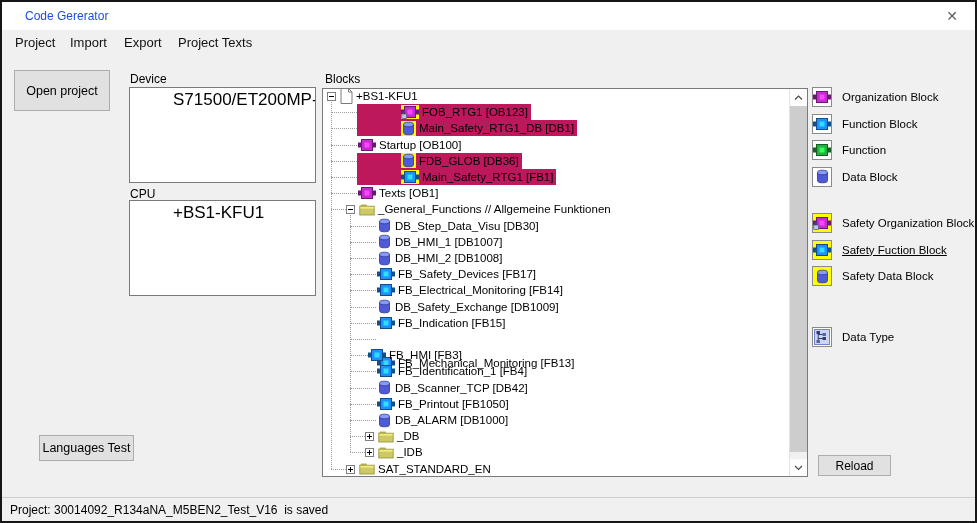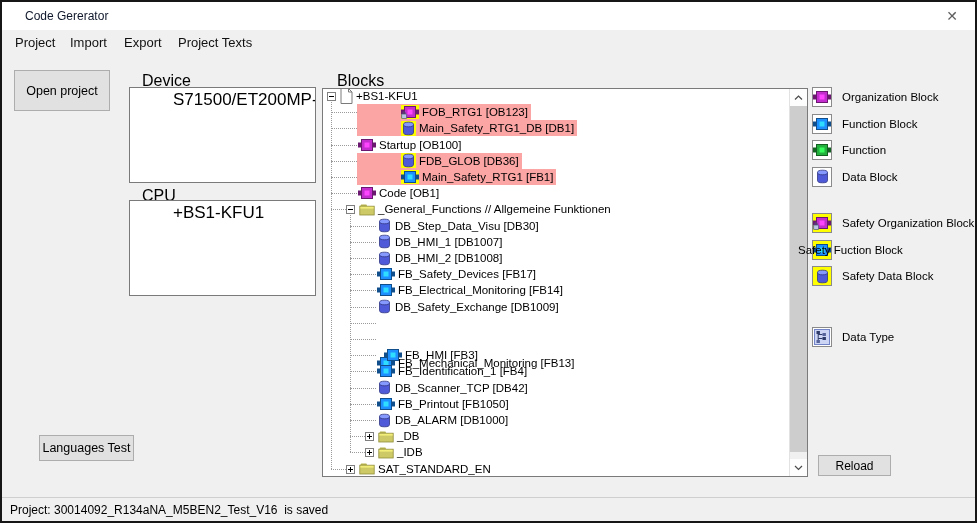--- a/index.html
+++ b/index.html
@@ -1,37 +1,37 @@
 <!DOCTYPE html>
 <html><head>
 <meta charset="utf-8">
 <style>
   html,body{margin:0;padding:0;background:#d8d8d8;font-family:"Liberation Sans","DejaVu Sans",sans-serif;}
   .window{position:relative;width:977px;height:523px;box-sizing:border-box;
     background:#f0f0f0;border:2px solid #161616;overflow:hidden;}
   .titlebar{position:absolute;left:0;top:0;right:0;height:28px;background:#ffffff;}
-  .title-text{position:absolute;left:23px;top:7px;font-size:12px;color:#0f172a;}
+  .title-text{position:absolute;left:23px;top:7px;font-size:12px;color:#1d4ed8;}
   .close-btn{position:absolute;right:8px;top:3px;width:30px;height:22px;display:flex;align-items:center;justify-content:center;color:#5f5f5f;font-size:14px;cursor:pointer;}
   .menubar{position:absolute;left:0;top:28px;right:0;height:27px;background:#f0f0f0;}
   .menu-item{position:absolute;top:5px;font-size:13px;color:#111;cursor:default;}
   .btn{position:absolute;box-sizing:border-box;background:#e1e1e1;border:1px solid #adadad;
     display:flex;align-items:center;justify-content:center;font-size:12.5px;color:#000;cursor:pointer;}
-  .panel-label{position:absolute;font-size:16px;color:#000;margin-left:12px;}
+  .panel-label{position:absolute;font-size:12px;color:#000;}
   .listbox{position:absolute;box-sizing:border-box;background:#fff;border:1px solid #7a7a7a;overflow:hidden;}
   .listbox .li{font-size:17px;color:#000;padding:2px 0 1px 4px;white-space:nowrap;margin-left:39px;}
   .treebox{position:absolute;left:320px;top:86px;width:486px;height:389px;box-sizing:border-box;
     background:#fff;border:1px solid #7a7a7a;}
   .tree-content{position:absolute;left:0;top:0;right:17px;bottom:0;overflow:hidden;}
   .guide-v{position:absolute;width:0;border-left:1px dotted #9a9a9a;}
   .guide-h{position:absolute;height:0;border-top:1px dotted #9a9a9a;}
   .expand-box{position:absolute;width:9px;height:9px;line-height:0;cursor:pointer;}
   .tree-row-wrap{position:absolute;height:16px;display:flex;align-items:center;gap:3px;
     padding:0 3px 0 1px;white-space:nowrap;cursor:pointer;}
   .tree-row-wrap .lbl{font-size:11.5px;color:#000;}
-  .hl{background:#fca5a5;padding-left:44px;}
+  .hl{background:#be185d;padding-left:44px;}
   .vscroll{position:absolute;top:0;right:0;bottom:0;width:17px;background:#f0f0f0;border-left:1px solid #e2e2e2;}
   .scroll-btn{position:absolute;left:0;width:17px;height:17px;display:flex;align-items:center;justify-content:center;background:#fdfdfd;cursor:pointer;}
   .scroll-thumb{position:absolute;left:0;width:17px;background:#cdcdcd;cursor:pointer;}
   .legend-iconbox{position:absolute;width:20px;height:20px;box-sizing:border-box;background:#fff;
     border:1px solid #8a8a8a;display:flex;align-items:center;justify-content:center;line-height:0;}
   .legend-iconbox.safety{background:#ffff00;}
   .legend-label{position:absolute;font-size:11.5px;color:#000;white-space:nowrap;}
   .statusbar{position:absolute;left:0;right:0;top:495px;height:24px;background:#f0f0f0;border-top:1px solid #cfcfcf;}
   .status-text{position:absolute;left:8px;top:5px;font-size:12px;color:#000;white-space:pre;}
 </style>
@@ -148,21 +148,21 @@
         <div class="guide-h" style="left: 8px; top: 104.2px; width: 26px;"></div>
         <div class="tree-row-wrap" style="left: 34px; top: 96.2px;">
           <span style="display: inline-flex; line-height: 0;">
             <svg width="18" height="14" viewBox="0 0 18 14">
               <rect x="0" y="4.5" width="3.5" height="5" fill="#6b1871"></rect>
               <rect x="14.5" y="4.5" width="3.5" height="5" fill="#6b1871"></rect>
               <rect x="3.5" y="1.5" width="11" height="11" fill="#c32ccd" stroke="#6b1871" stroke-width="1"></rect>
               <rect x="6.5" y="4.5" width="5" height="5" fill="#ff44ff"></rect>
             </svg>
           </span>
-          <span class="lbl">Code [OB1]</span>
+          <span class="lbl">Texts [OB1]</span>
         </div>
         <div class="guide-h" style="left: 8px; top: 120.4px; width: 15px;"></div>
         <div class="expand-box" style="left: 23px; top: 116.4px;"><svg width="9" height="9" viewBox="0 0 9 9">
             <rect x="0.5" y="0.5" width="8" height="8" fill="#fff" stroke="#7f7f7f"></rect>
             <line x1="2" y1="4.5" x2="7" y2="4.5" stroke="#000"></line>
           </svg></div>
         <div class="tree-row-wrap" style="left: 35px; top: 112.4px;">
           <span style="display: inline-flex; line-height: 0;">
             <svg width="16" height="13" viewBox="0 0 16 13">
               <path d="M1,3.5 l1.2-2 h5.2 l1,2 z" fill="#b8b44e"></path>
@@ -230,34 +230,45 @@
         <div class="tree-row-wrap" style="left: 53px; top: 209.6px;">
           <span style="display: inline-flex; line-height: 0;">
             <svg width="15" height="15" viewBox="0 0 15 15">
               <path d="M2.5,3.5 v8 a5,2.3 0 0 0 10,0 v-8" fill="#4f5ad9" stroke="#2f3682" stroke-width="0.8"></path>
               <ellipse cx="7.5" cy="3.5" rx="5" ry="2.3" fill="#8699ff" stroke="#2f3682" stroke-width="0.8"></ellipse>
             </svg>
           </span>
           <span class="lbl">DB_Safety_Exchange [DB1009]</span>
         </div>
         <div class="guide-h" style="left: 27px; top: 233.8px; width: 26px;"></div>
+        <div class="tree-row-wrap" style="left: 53px; top: 225.8px;">
+          <span style="display: inline-flex; line-height: 0;">
+            <svg width="18" height="14" viewBox="0 0 18 14">
+              <rect x="0" y="4.5" width="3.5" height="5" fill="#114f8c"></rect>
+              <rect x="14.5" y="4.5" width="3.5" height="5" fill="#114f8c"></rect>
+              <rect x="3.5" y="1.5" width="11" height="11" fill="#1e8fff" stroke="#114f8c" stroke-width="1"></rect>
+              <rect x="6.5" y="4.5" width="5" height="5" fill="#2fdeff"></rect>
+            </svg>
+          </span>
+          <span class="lbl">FB_Indication [FB15]</span>
+        </div>
         <div class="guide-h" style="left: 27px; top: 250px; width: 26px;"></div>
         <div class="tree-row-wrap" style="left: 53px; top: 242px; margin-top: 24px;">
           <span style="display: inline-flex; line-height: 0;">
             <svg width="18" height="14" viewBox="0 0 18 14">
               <rect x="0" y="4.5" width="3.5" height="5" fill="#114f8c"></rect>
               <rect x="14.5" y="4.5" width="3.5" height="5" fill="#114f8c"></rect>
               <rect x="3.5" y="1.5" width="11" height="11" fill="#1e8fff" stroke="#114f8c" stroke-width="1"></rect>
               <rect x="6.5" y="4.5" width="5" height="5" fill="#2fdeff"></rect>
             </svg>
           </span>
           <span class="lbl">FB_Mechanical_Monitoring [FB13]</span>
         </div>
         <div class="guide-h" style="left: 27px; top: 266.2px; width: 26px;"></div>
-        <div class="tree-row-wrap" style="left: 60px; top: 258.2px;">
+        <div class="tree-row-wrap" style="left: 44px; top: 258.2px;">
           <span style="display: inline-flex; line-height: 0;">
             <svg width="18" height="14" viewBox="0 0 18 14">
               <rect x="0" y="4.5" width="3.5" height="5" fill="#114f8c"></rect>
               <rect x="14.5" y="4.5" width="3.5" height="5" fill="#114f8c"></rect>
               <rect x="3.5" y="1.5" width="11" height="11" fill="#1e8fff" stroke="#114f8c" stroke-width="1"></rect>
               <rect x="6.5" y="4.5" width="5" height="5" fill="#2fdeff"></rect>
             </svg>
           </span>
           <span class="lbl">FB_HMI [FB3]</span>
         </div>
@@ -418,21 +429,21 @@
       <span class="legend-label" style="left: 840px; top: 215px;">Safety Organization Block</span>
       <div class="legend-iconbox safety" style="left: 810px; top: 237.5px;">
         <svg width="18" height="14" viewBox="0 0 18 14">
           <rect x="0" y="0" width="18" height="14" fill="#ffff00"></rect>
           <rect x="0" y="4.5" width="3.5" height="5" fill="#114f8c"></rect>
           <rect x="14.5" y="4.5" width="3.5" height="5" fill="#114f8c"></rect>
           <rect x="3.5" y="1.5" width="11" height="11" fill="#1e8fff" stroke="#114f8c" stroke-width="1"></rect>
           <rect x="6.5" y="4.5" width="5" height="5" fill="#2fdeff"></rect>
         </svg>
       </div>
-      <span class="legend-label" style="left: 796px; top: 241.5px;">Safety Fuction Block</span>
+      <span class="legend-label" style="left: 840px; top: 241.5px; text-decoration: underline;">Safety Fuction Block</span>
       <div class="legend-iconbox safety" style="left: 810px; top: 264px;">
         <svg width="15" height="15" viewBox="0 0 15 15">
           <rect x="0" y="0" width="15" height="15" fill="#ffff00"></rect>
           <path d="M2.5,3.5 v8 a5,2.3 0 0 0 10,0 v-8" fill="#4f5ad9" stroke="#2f3682" stroke-width="0.8"></path>
           <ellipse cx="7.5" cy="3.5" rx="5" ry="2.3" fill="#8699ff" stroke="#2f3682" stroke-width="0.8"></ellipse>
         </svg>
       </div>
       <span class="legend-label" style="left: 840px; top: 268px;">Safety Data Block</span>
       <div class="legend-iconbox" style="left: 810px; top: 325px;">
         <svg width="16" height="16" viewBox="0 0 16 16">

